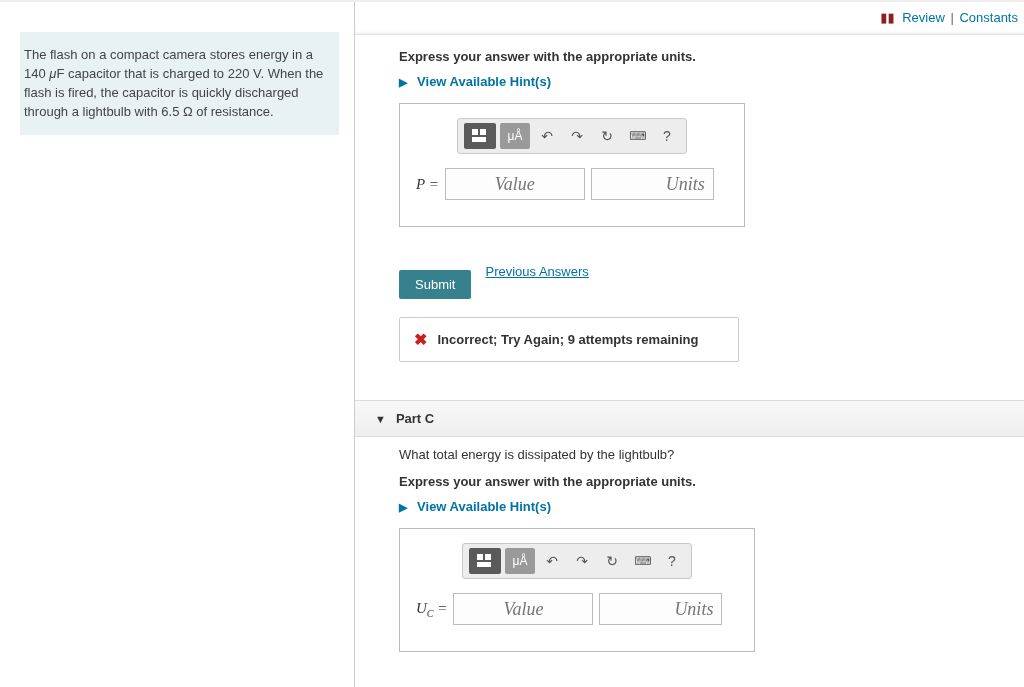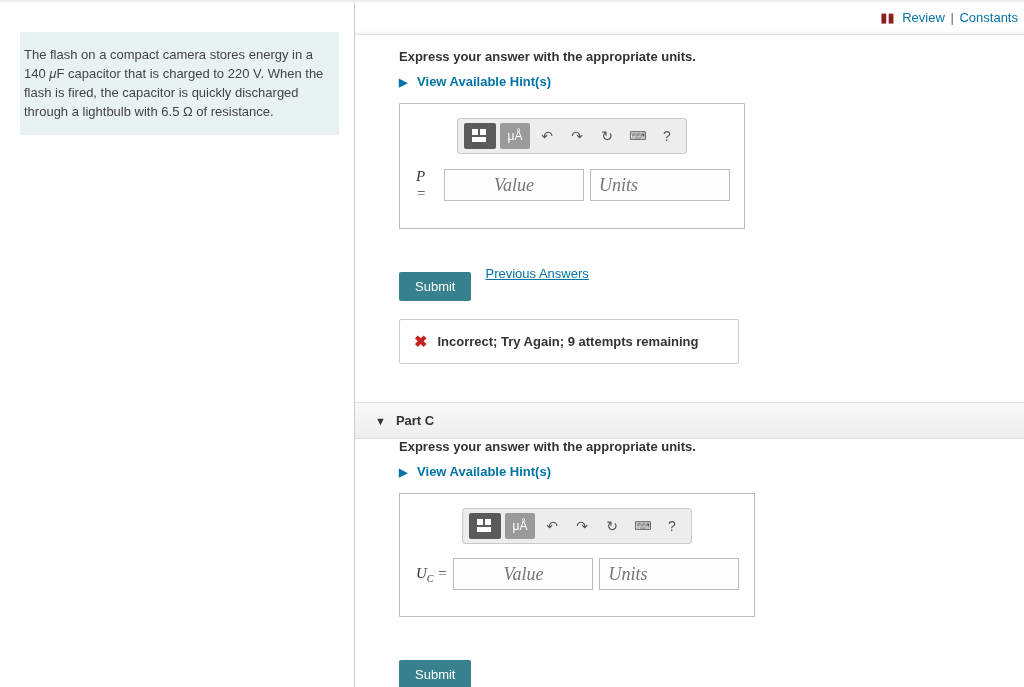--- a/index.html
+++ b/index.html
@@ -20,21 +20,21 @@
   .hints .tri { display:inline-block; margin-right:6px; font-size:11px;}
   .answer-outer { border: 1px solid #bbb; padding: 14px 14px 26px 14px; width: 346px; margin-bottom: 16px; border-radius:0;}
   .toolbar { background: #ededed; border: 1px solid #c8c8c8; border-radius: 3px; padding: 4px 6px; display: flex; align-items: center; gap: 4px; margin: 0 auto 14px auto; width:fit-content;}
   .tb-btn { width: 26px; height: 26px; display: inline-flex; align-items:center; justify-content:center; cursor:pointer; color:#555; font-size:14px; border-radius:2px;}
   .tb-btn.eq { background:#5a5a5a; color:#fff; width:32px;}
   .tb-btn.ua { background:#9a9a9a; color:#fff; width:30px; font-size:12px;}
   .eq-row { display:flex; align-items:center; gap:6px; font-family: 'Times New Roman', serif; font-style: italic; padding-left:2px;}
   .eq-label { font-size: 15px; color:#333; font-style: italic;}
   .eq-row input { height: 32px; border: 1px solid #bbb; background:#fdfdfd; font-family:'Times New Roman',serif; font-style: italic; font-size: 18px; color:#888; padding: 0 8px;}
   .eq-row input.value { width: 140px; text-align:center;}
-  .eq-row input.units { width: 140px; text-align:left;}
+  .eq-row input.units { width: 123px; text-align:right;}
   .submit-btn { background:#37808e; color:#fff; border:none; padding:7px 16px; font-size:13px; cursor:pointer; border-radius:2px;margin-top:27px;}
   .prev-ans { color:#0073a5; text-decoration:underline; font-size:13px; margin-left:14px; cursor:pointer;}
   .row { display:flex; align-items:center; margin-bottom: 18px;}
   .feedback { border:1px solid #ccc; padding:12px 14px; width: 340px; display:flex; align-items:center; gap:10px; border-radius:2px;}
   .feedback .x { color:#c62020; font-weight:bold; font-size:16px;}
   .feedback .msg { font-weight:bold; color:#333; font-size:13px;}
   .part-header { background:linear-gradient(#f8f8f8,#eeeeee); padding:10px 14px 10px 20px; border-top:1px solid #ddd; border-bottom:1px solid #ddd; display:flex; align-items:center; gap:10px; margin-top: 20px;}
   .part-header .tri { font-size:11px; color:#333;}
   .part-header .label { font-weight:bold; color:#333;}
   .mu { font-style: italic; }
@@ -99,20 +99,21 @@
         <span class="msg">Incorrect; Try Again; 9 attempts remaining</span>
       </div>
     </div>
 
     <div class="part-header">
       <span class="tri">▼</span>
       <span class="label">Part C</span>
     </div>
 
     <div class="part-body">
+      <div class="question">What total energy is dissipated by the lightbulb?</div>
       <div class="instruct">Express your answer with the appropriate units.</div>
       <div class="hints">
         <span class="tri">▶</span>
         <span>View Available Hint(s)</span>
       </div>
 
       <div class="answer-outer" style="width:356px">
         <div class="toolbar">
           <span class="tb-btn eq">
             <svg width="18" height="16">

